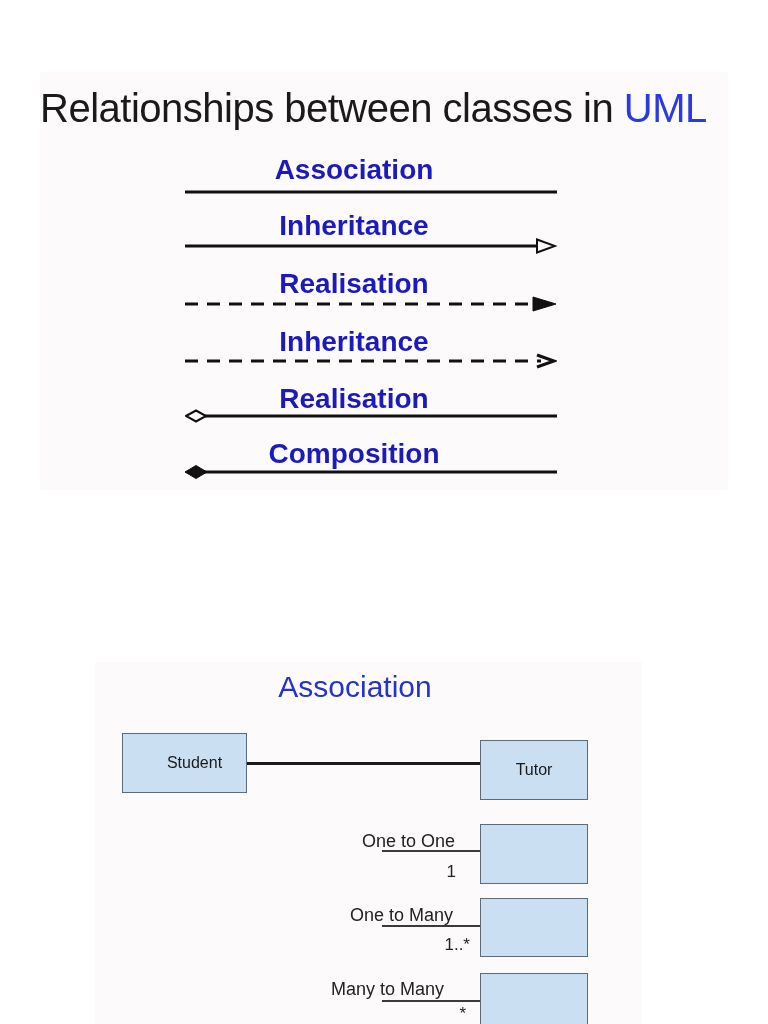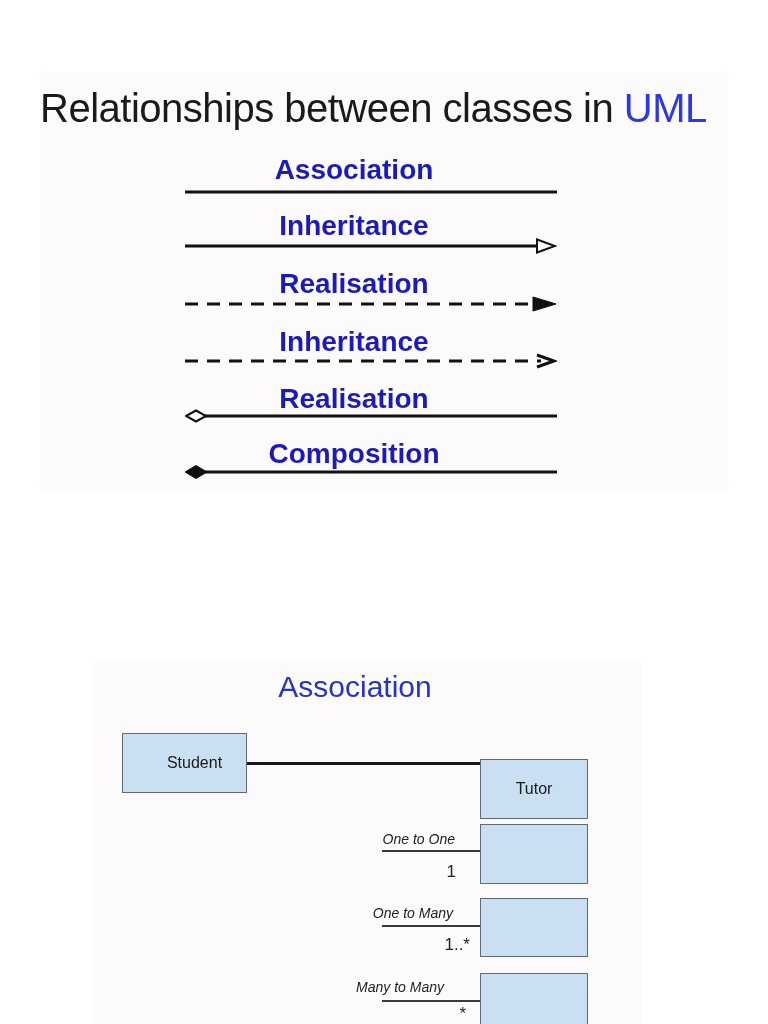--- a/index.html
+++ b/index.html
@@ -32,24 +32,24 @@
   .sub-title{
     position:absolute;left:200px;top:670px;width:310px;
     text-align:center;font-size:30px;color:#2333cc;white-space:nowrap;
   }
   .class-box{
     position:absolute;background:#cadff2;border:1.5px solid #5d6b78;
     box-sizing:border-box;display:flex;align-items:center;justify-content:center;
     font-size:16px;color:#1a1a1a;
   }
   #student-box{left:122px;top:733px;width:125px;height:60px;padding-left:20px;}
-  #tutor-box{left:480px;top:759px;width:108px;height:60px;}
+  #tutor-box{left:480px;top:740px;width:108px;height:60px;}
   .connector{position:absolute;left:247px;top:762px;width:233px;height:3px;background:#1a1a1a;}
 
-  .mult-label{position:absolute;font-size:14px;color:#222;text-align:right;white-space:nowrap;font-style:italic;}
+  .mult-label{position:absolute;font-size:18px;color:#222;text-align:right;white-space:nowrap;}
   .mult-line{position:absolute;height:2px;background:#3a3a3a;left:382px;width:98px;}
   .mult-value{position:absolute;font-size:17px;color:#222;text-align:right;white-space:nowrap;}
   .mult-box{position:absolute;left:480px;width:108px;background:#cadff2;border:1.5px solid #5d6b78;box-sizing:border-box;}
 
   #m0-label{left:330px;top:831px;width:125px;}
   #m0-line{top:850px;}
   #m0-value{left:380px;top:862px;width:76px;}
   #m0-box{top:824px;height:60px;}
 
   #m1-label{left:330px;top:905px;width:123px;}

